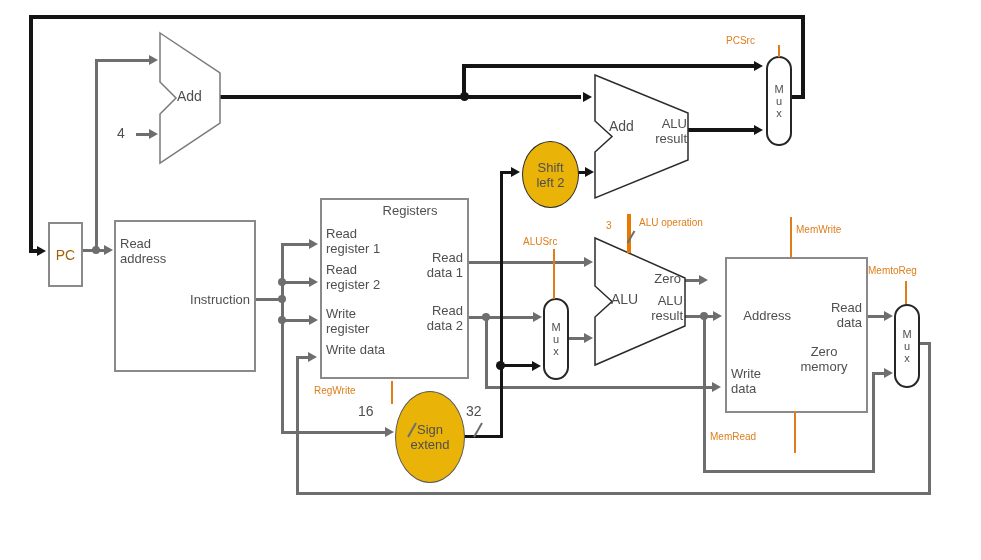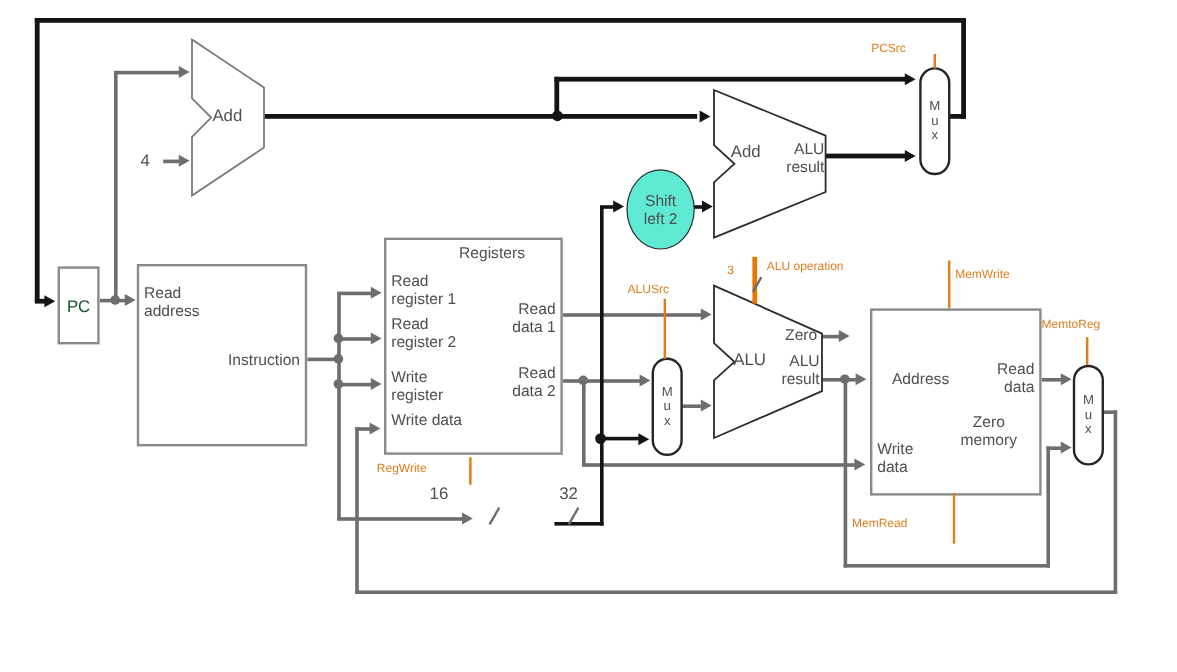--- a/index.html
+++ b/index.html
@@ -15,21 +15,21 @@
   .arr.b{border-left:9px solid #141414;}
   
   .dot{position:absolute;border-radius:50%;}
   .dot.g{width:8px;height:8px;background:#6e6e6e;}
   .dot.b{width:9px;height:9px;background:#141414;}
   
   .box{position:absolute;border:2px solid #8a8a8a;background:#fff;box-sizing:border-box;}
   .mux{position:absolute;border:2px solid #262626;border-radius:14px;background:#fff;box-sizing:border-box;
        display:flex;align-items:center;justify-content:center;}
   .muxlbl{width:10px;font-size:11px;line-height:12px;color:#4f4f4f;text-align:center;word-break:break-all;}
-  .ell{position:absolute;border-radius:50%;background:#5eead4;box-sizing:border-box;
+  .ell{position:absolute;border-radius:50%;background:#eab308;box-sizing:border-box;
        display:flex;align-items:center;justify-content:center;text-align:center;}
   
   .lbl{position:absolute;font-size:13px;line-height:15px;color:#4f4f4f;}
   .big{font-size:14px;}
   .ctrl{position:absolute;font-size:10px;line-height:16px;color:#de7d1a;white-space:nowrap;}
   .slash{position:absolute;width:2px;background:#6e6e6e;transform:rotate(30deg);}
   .caption{position:absolute;left:0;top:505px;width:981px;text-align:center;
            font-size:17px;color:#2b2b2b;}
   .shape-svg{position:absolute;left:0;top:0;pointer-events:none;}
 </style>
@@ -114,21 +114,21 @@
   <div class="dot b" style="left:460px;top:92px;"></div>
   <div class="dot b" style="left:496px;top:361px;"></div>
 
   <svg class="shape-svg" width="981" height="560">
     <polygon points="160,33 220,73 220,123 160,163 160,114 176,98 160,82" fill="#ffffff" stroke="#7a7a7a" stroke-width="1.5"></polygon>
     <polygon points="595,75 688,113 688,160 595,198 595,152 612,136.5 595,121" fill="#ffffff" stroke="#2b2b2b" stroke-width="1.5"></polygon>
     <polygon points="595,238 685,278 685,326 595,365 595,317 612,301.5 595,286" fill="#ffffff" stroke="#2b2b2b" stroke-width="1.5"></polygon>
   </svg>
 
   <div class="box" style="left:48px;top:222px;width:35px;height:65px;display:flex;align-items:center;justify-content:center;">
-    <span class="big" style="color:#14532d;">PC</span>
+    <span class="big" style="color:#a16207;">PC</span>
   </div>
 
   <div class="box" style="left:114px;top:220px;width:142px;height:152px;"></div>
   <div class="lbl" style="left:120px;top:236px;width:64px;">Read address</div>
   <div class="lbl" style="left:178px;top:292px;width:72px;text-align:right;">Instruction</div>
 
   <div class="lbl big" style="left:177px;top:89px;">Add</div>
   <div class="lbl big" style="left:117px;top:126px;">4</div>
 
   <div class="lbl big" style="left:609px;top:119px;">Add</div>
@@ -140,20 +140,23 @@
 
   <div class="box" style="left:320px;top:198px;width:149px;height:181px;"></div>
   <div class="lbl" style="left:360px;top:203px;width:100px;text-align:center;">Registers</div>
   <div class="lbl" style="left:326px;top:226px;width:66px;">Read register 1</div>
   <div class="lbl" style="left:326px;top:262px;width:66px;">Read register 2</div>
   <div class="lbl" style="left:326px;top:306px;width:66px;">Write register</div>
   <div class="lbl" style="left:326px;top:342px;width:66px;">Write data</div>
   <div class="lbl" style="left:417px;top:250px;width:46px;text-align:right;">Read data 1</div>
   <div class="lbl" style="left:417px;top:303px;width:46px;text-align:right;">Read data 2</div>
 
+  <div class="ell" style="left:395px;top:391px;width:70px;height:92px;border:1.5px solid #5a5a5a;">
+    <span class="lbl" style="position:static;width:48px;">Sign extend</span>
+  </div>
   <div class="lbl big" style="left:358px;top:404px;">16</div>
   <div class="lbl big" style="left:466px;top:404px;">32</div>
   <div class="slash" style="left:411px;top:422px;height:16px;"></div>
   <div class="slash" style="left:477px;top:422px;height:16px;"></div>
 
   <div class="lbl big" style="left:611px;top:292px;">ALU</div>
   <div class="lbl" style="left:645px;top:271px;width:36px;text-align:right;">Zero</div>
   <div class="lbl" style="left:641px;top:293px;width:42px;text-align:right;">ALU result</div>
 
   <div class="box" style="left:725px;top:257px;width:143px;height:156px;"></div>

